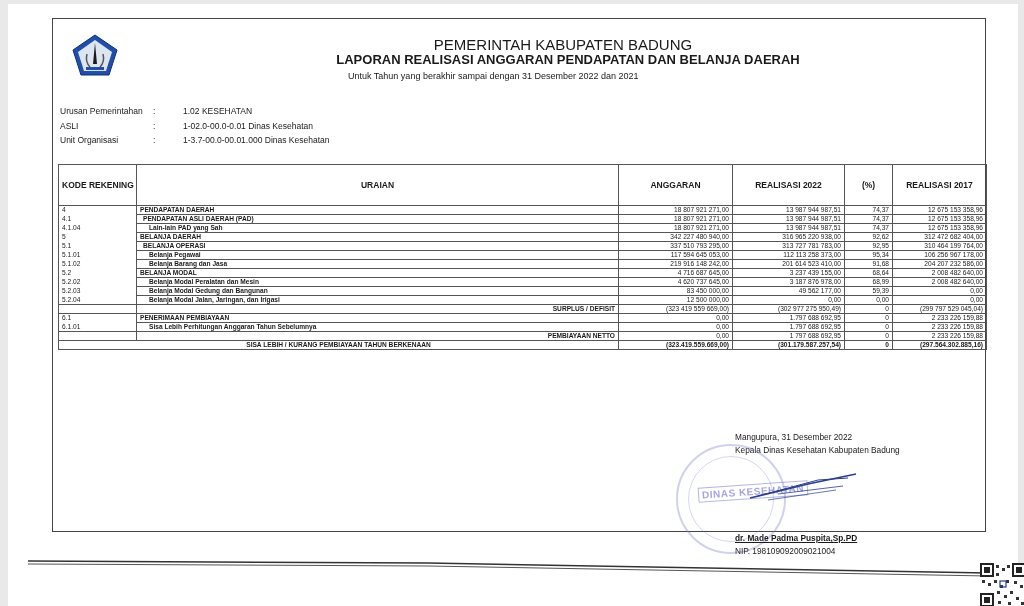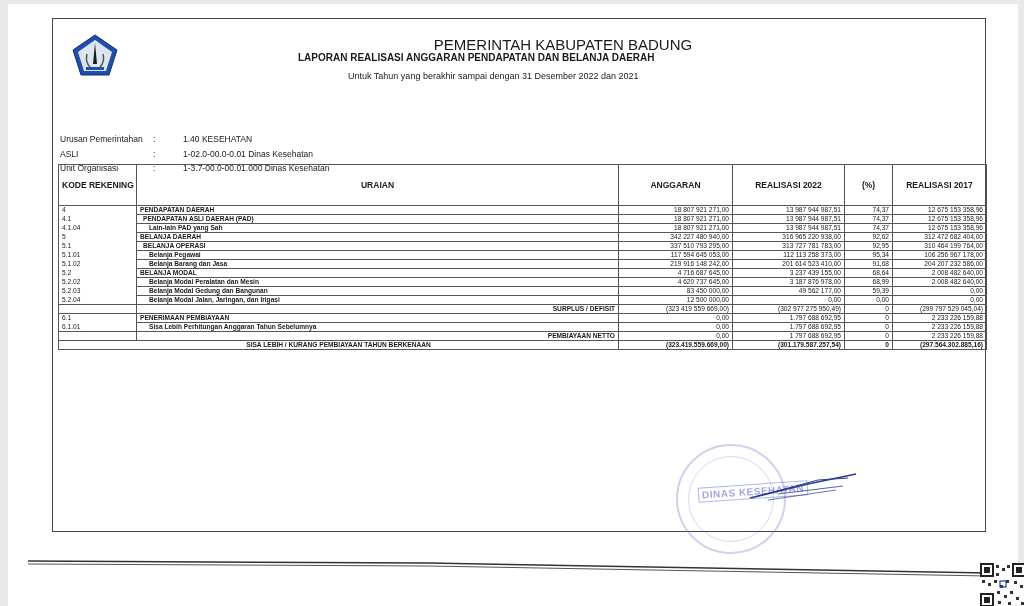--- a/index.html
+++ b/index.html
@@ -2,23 +2,23 @@
 <html><head>
 <meta charset="utf-8">
 <style>
   * { box-sizing: border-box; margin: 0; padding: 0; }
   html, body { width: 1024px; height: 606px; overflow: hidden; background: #e9e9e9; }
   body { font-family: "Liberation Sans", sans-serif; color: #1a1a1a; position: relative; }
   .page { position: absolute; left: 8px; top: 4px; width: 1010px; height: 602px; background: #fff; }
   .frame { position: absolute; left: 44px; top: 14px; width: 934px; height: 514px; border: 1px solid #444; }
   .logo { position: absolute; left: 64px; top: 30px; width: 46px; height: 42px; }
   .title1 { position: absolute; left: 290px; top: 32px; width: 530px; text-align: center; font-size: 15px; }
-  .title2 { position: absolute; left: 290px; top: 48px; width: 540px; text-align: left; font-size: 10px; font-weight: bold; }
+  .title2 { position: absolute; left: 290px; top: 48px; width: 540px; text-align: center; font-size: 13px; font-weight: bold; }
   .subtitle { position: absolute; left: 340px; top: 67px; width: 440px; text-align: left; font-size: 9px; }
-  .meta { position: absolute; left: 52px; top: 100px; font-size: 8.5px; margin-top: 28px; }
+  .meta { position: absolute; left: 52px; top: 100px; font-size: 8.5px; }
   .meta .row { display: flex; height: 14.5px; align-items: center; }
   .meta .lbl { width: 93px; }
   .meta .sep { width: 30px; }
   table.rpt { position: absolute; left: 50px; top: 160px; width: 928px; border-collapse: collapse; font-size: 6.6px; table-layout: fixed; }
   table.rpt td, table.rpt th { border: 1px solid #555; padding: 0 3px; height: 9px; line-height: 8px; white-space: nowrap; overflow: hidden; }
   table.rpt th { font-size: 8.5px; height: 41px; font-weight: bold; }
   .col-code { width: 78px; }
   .col-desc { width: 482px; }
   .col-ang { width: 114px; }
   .col-r22 { width: 112px; }
@@ -58,21 +58,21 @@
   </svg>
 
   <div class="title1">PEMERINTAH KABUPATEN BADUNG</div>
   <div class="title2">LAPORAN REALISASI ANGGARAN PENDAPATAN DAN BELANJA DAERAH</div>
   <div class="subtitle">Untuk Tahun yang berakhir sampai dengan 31 Desember 2022 dan 2021</div>
 
   <div class="meta">
     <div class="row">
       <span class="lbl">Urusan Pemerintahan</span>
       <span class="sep">:</span>
-      <span>1.40 KESEHATAN</span>
+      <span>1.02 KESEHATAN</span>
     </div>
     <div class="row">
       <span class="lbl">ASLI</span>
       <span class="sep">:</span>
       <span>1-02.0-00.0-0.01 Dinas Kesehatan</span>
     </div>
     <div class="row">
       <span class="lbl">Unit Organisasi</span>
       <span class="sep">:</span>
       <span>1-3.7-00.0-00.01.000 Dinas Kesehatan</span>
@@ -222,32 +222,40 @@
       <tr class="total">
         <td colspan="2" class="center">SISA LEBIH / KURANG PEMBIAYAAN TAHUN BERKENAAN</td>
         <td class="num">(323.419.559.669,00)</td>
         <td class="num">(301.179.587.257,54)</td>
         <td class="num">0</td>
         <td class="num">(297.564.302.885,16)</td>
       </tr>
     </tbody>
   </table>
 
+  <div class="sign">
+    <div>Mangupura, 31 Desember 2022</div>
+    <div>Kepala Dinas Kesehatan Kabupaten Badung</div>
+  </div>
 
   <div class="stamp"></div>
   <div class="stamp-inner"></div>
   <div class="stamp-text">DINAS KESEHATAN</div>
 
   <svg class="signature" viewBox="0 0 110 30">
     <path d="M2,26 L60,12 L108,2" stroke="#2a3f8f" stroke-width="1.6" fill="none"></path>
     <path d="M10,24 L70,8 L100,6" stroke="#2a3f8f" stroke-width="1" fill="none"></path>
     <path d="M30,22 L95,14" stroke="#2a3f8f" stroke-width="0.8" fill="none"></path>
     <path d="M20,28 L88,18" stroke="#2a3f8f" stroke-width="0.7" fill="none"></path>
   </svg>
 
+  <div class="signer">
+    <div class="name">dr. Made Padma Puspita,Sp.PD</div>
+    <div>NIP. 198109092009021004</div>
+  </div>
 
   <svg class="bottom-lines" viewBox="0 0 960 20" preserveAspectRatio="none">
     <path d="M0,2 L400,4 L960,14" stroke="#333" stroke-width="1.5" fill="none"></path>
     <path d="M0,5 L400,7 L960,17" stroke="#555" stroke-width="1" fill="none"></path>
   </svg>
 
   <svg class="qr" viewBox="0 0 46 44">
     <rect width="46" height="44" fill="#fff"></rect>
     <rect x="1" y="1" width="12" height="12" fill="none" stroke="#222" stroke-width="2"></rect>
     <rect x="4" y="4" width="6" height="6" fill="#222"></rect>

